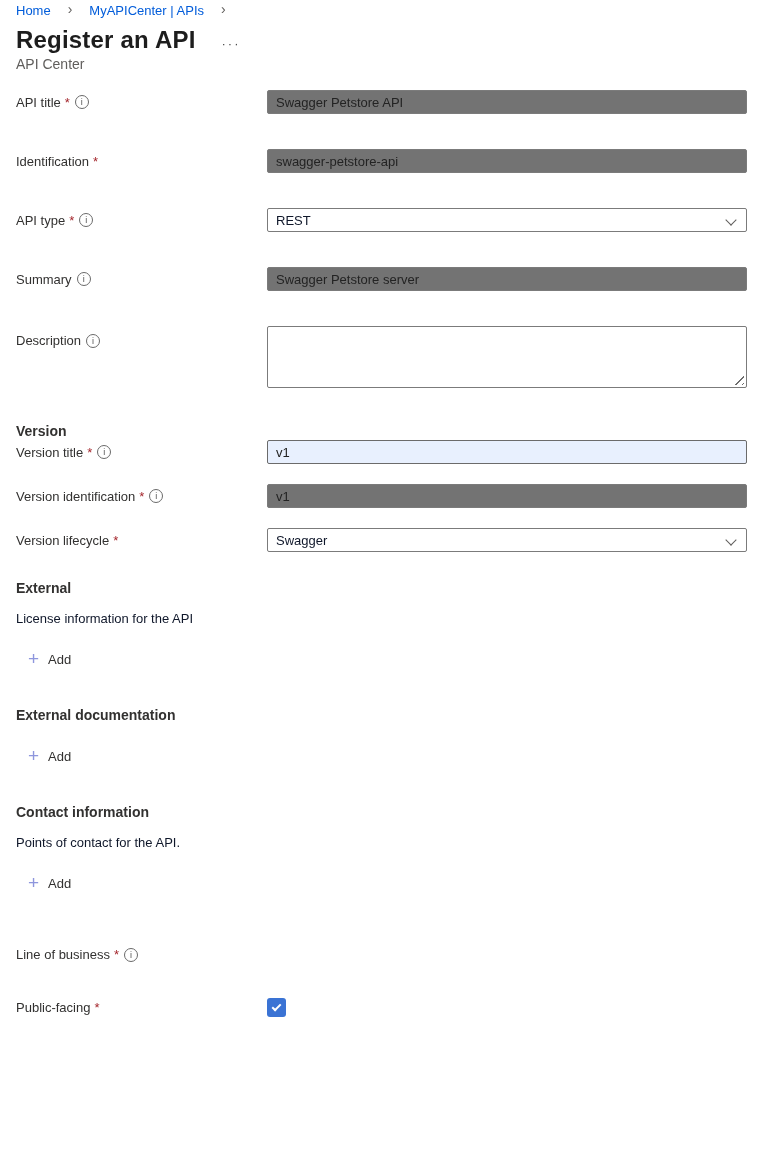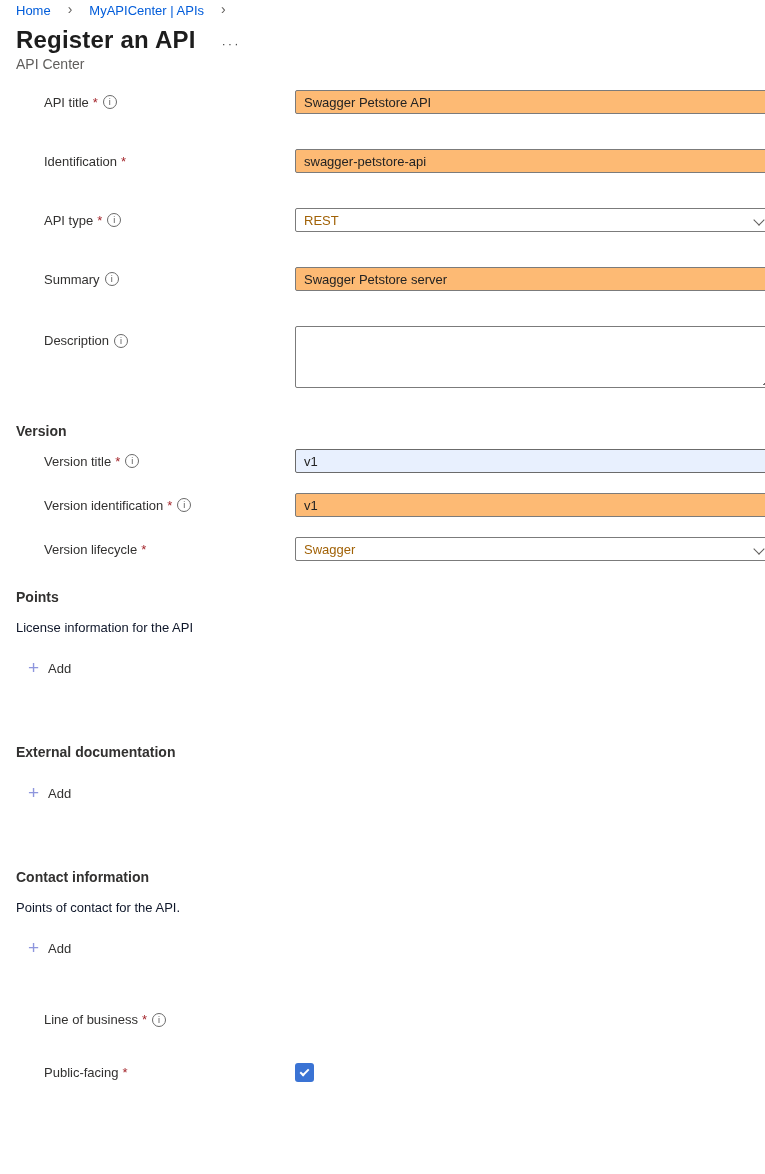--- a/index.html
+++ b/index.html
@@ -20,64 +20,64 @@
   .title-row { display: flex; align-items: center; margin-top: 6px; }
   h1 { font-size: 24px; font-weight: 700; color: #1d1d1d; line-height: 30px; letter-spacing: 0.2px; }
   .ellipsis-btn { margin-left: 26px; color: #4d4d4d; font-size: 13px; letter-spacing: 2px; cursor: pointer; padding-top: 6px; }
   .subtitle { font-size: 14px; color: #605e5c; margin-top: 2px; line-height: 15px; }
 
   
   .form { margin-top: 18px; }
   .field-row { display: flex; align-items: center; margin-bottom: 35px; }
   .field-row.top { align-items: flex-start; text-align: right; }
   .field-row.top .label-cell { padding-top: 7px; }
-  .label-cell { width: 251px; flex: 0 0 251px; font-size: 13px; color: #323130; display: flex; align-items: center; margin-left: 28px; }
+  .label-cell { width: 251px; flex: 0 0 251px; font-size: 13px; color: #323130; display: flex; align-items: center; }
   .req { color: #a4262c; margin-left: 4px; font-size: 13px; }
   .info-icon {
     margin-left: 5px; width: 14px; height: 14px; border: 1px solid #6a6a6a; border-radius: 50%;
     display: inline-flex; align-items: center; justify-content: center;
     font-size: 9px; color: #555; font-style: normal; cursor: default; flex: 0 0 14px;
   }
   .control-cell { width: 480px; flex: 0 0 480px; position: relative; }
 
   input.txt {
     width: 480px; height: 24px; border: 1px solid #7b7b7b; border-radius: 2px;
     font-family: "Liberation Sans", sans-serif; font-size: 13px; color: #232323;
-    padding: 0 8px; background: #fdba74; outline: none;
+    padding: 0 8px; background: #737373; outline: none;
   }
   input.txt.focused { background: #e8f0fe; border-color: #6b6b6b; }
 
   .select {
     width: 480px; height: 24px; border: 1px solid #7b7b7b; border-radius: 2px;
     background: #fff; display: flex; align-items: center; justify-content: space-between;
-    padding: 0 10px 0 8px; font-size: 13px; color: #a16207; cursor: pointer; gap: 16px;
+    padding: 0 10px 0 8px; font-size: 13px; color: #0f172a; cursor: pointer; gap: 16px;
   }
   .chev { width: 9px; height: 9px; position: relative; margin-top: -4px; }
   .chev::before {
     content: ""; position: absolute; left: 0; top: 2px; width: 7px; height: 7px;
     border-right: 1px solid #605e5c; border-bottom: 1px solid #605e5c; transform: rotate(45deg);
   }
 
   .textarea {
     width: 480px; height: 62px; border: 1px solid #7b7b7b; border-radius: 2px; background: #fff; position: relative;
   }
   .resize-handle {
     position: absolute; right: 2px; bottom: 2px; width: 11px; height: 11px;
     background: repeating-linear-gradient(135deg, #6d6d6d 0 1px, transparent 1px 4.5px);
     clip-path: polygon(100% 0, 100% 100%, 0 100%);
   }
 
   
   .sec-heading { font-size: 14px; font-weight: 700; color: #323130; line-height: 17px; }
-  .version-heading { margin-top: 15px; margin-bottom: 9px; }
+  .version-heading { margin-top: 15px; }
   .v-row { margin-bottom: 20px; }
 
   .link-section { }
   .ls-license { margin-top: 28px; }
-  .ls-wide { margin-top: 66px; }
+  .ls-wide { margin-top: 38px; }
   .sec-desc { font-size: 13px; color: #0f172a; margin-top: 14px; line-height: 16px; }
   .add-btn { display: inline-flex; align-items: center; gap: 9px; margin-top: 22px; margin-left: 12px; cursor: pointer; height: 20px; }
   .add-plus { color: #8e96dd; font-size: 19px; line-height: 18px; font-weight: 400; }
   .add-label { font-size: 13px; color: #323130; }
 
   .bottom-row-1 { margin-top: 54px; margin-bottom: 0; }
   .bottom-row-2 { margin-top: 36px; margin-bottom: 0; }
   .checkbox {
     width: 19px; height: 19px; border-radius: 3px; background: #3a73d4;
     display: flex; align-items: center; justify-content: center; cursor: pointer;
@@ -192,21 +192,21 @@
       </div>
       <div class="control-cell">
         <div class="select">
           <span>Swagger</span>
           <span class="chev"></span>
         </div>
       </div>
     </div>
 
     <div class="link-section ls-license">
-      <div class="sec-heading">Points</div>
+      <div class="sec-heading">External</div>
       <div class="sec-desc">License information for the API</div>
       <div class="add-btn">
         <span class="add-plus">+</span>
         <span class="add-label">Add</span>
       </div>
     </div>
 
     <div class="link-section ls-wide">
       <div class="sec-heading">External documentation</div>
       <div class="add-btn">

